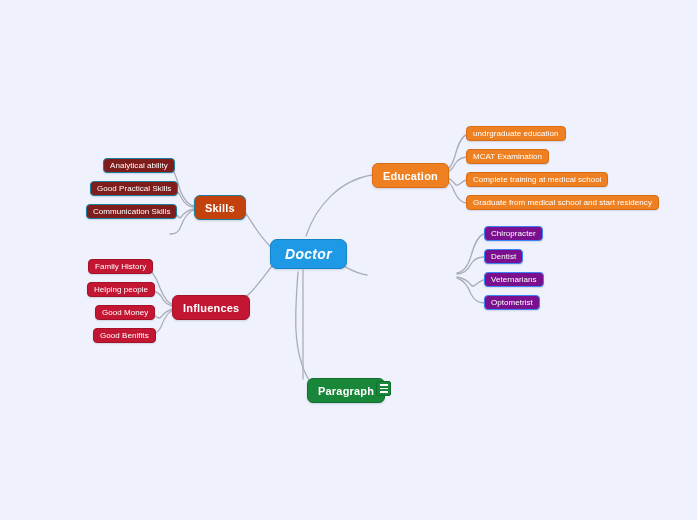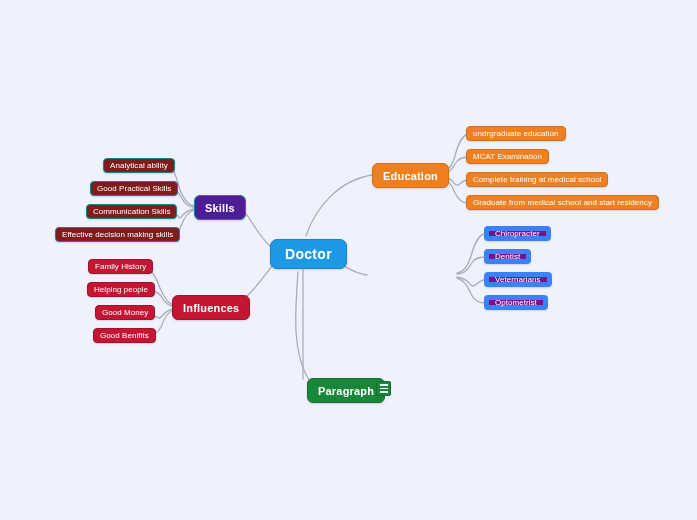--- a/index.html
+++ b/index.html
@@ -51,40 +51,40 @@
   }
   
   .node.branch {
     border-radius: 6px;
     font-size: 11px;
     font-weight: bold;
     letter-spacing: 0.2px;
     padding: 0 10px;
     height: 25px;
   }
-  .node.branch.skills   { background: #4c1d95; border: 1px solid #1b7f9a; }
+  .node.branch.skills   { background: #c2410c; border: 1px solid #1b7f9a; }
   .node.branch.influences { background: #c21632; border: 1px solid #a41128; }
   .node.branch.education  { background: #ef8022; border: 1px solid #d76d15; }
   .node.branch.careers    { background: #7b108f; border: 1px solid #640b76; }
   .node.branch.paragraph  { background: #19873a; border: 1px solid #12702f; text-align: center; }
   
   .node.leaf {
     border-radius: 4px;
     font-size: 8px;
     font-weight: normal;
     letter-spacing: 0.05px;
     padding: 0 6px;
     height: 15px;
     box-shadow: 0 1px 1.5px rgba(40,50,80,0.15);
     text-align: center;
   }
   .node.leaf.skills     { background: #7f1d1d; border: 1px solid #1b7f9a; }
   .node.leaf.influences { background: #c21632; border: 1px solid #a41128; }
   .node.leaf.education  { background: #ef8022; border: 1px solid #d76d15; }
-  .node.leaf.careers    { background: #7b108f; border: 5px solid #3b82f6; }
+  .node.leaf.careers    { background: #7b108f; border: 1px solid #3b82f6; }
   
   .notes-icon {
     position: absolute;
     width: 15px;
     height: 15px;
     box-sizing: border-box;
     background: #19873a;
     border: 1px solid #12702f;
     border-radius: 2px;
     display: flex;
@@ -135,38 +135,35 @@
       <path d="M 441 176 C 448 177 452 180 455 184 C 458 188 462 180 467 180"></path>
       <path d="M 441 177 C 448 179 452 185 455 193 C 458 199 462 203 467 203"></path>
 
       <path d="M 457 273 C 464 272 468 266 471 256 C 474 245 479 235 484 234"></path>
       <path d="M 457 274 C 464 274 468 270 471 264 C 474 259 479 257 484 257"></path>
       <path d="M 457 277 C 464 278 468 281 471 285 C 474 289 479 280 484 280"></path>
       <path d="M 457 278 C 464 280 468 286 471 294 C 474 300 479 303 484 303"></path>
     </g>
   </svg>
 
-  <div class="node root" style="left:270px; top:239px;">
+  <div class="node root" style="left:270px; top:239px;font-style:italic;">
     <span>Doctor</span>
   </div>
 
   <div class="node branch skills" style="left:194px; top:195px;">
     <span>Skills</span>
   </div>
   <div class="node leaf skills" style="left:103px; top:158px;">
     <span>Analytical ability</span>
   </div>
   <div class="node leaf skills" style="left:90px; top:181px;">
     <span>Good Practical Skills</span>
   </div>
   <div class="node leaf skills" style="left:86px; top:204px;">
     <span>Communication Skills</span>
-  </div>
-  <div class="node leaf skills" style="left:55px; top:227px;">
-    <span>Effective decision making skills</span>
   </div>
 
   <div class="node branch influences" style="left:172px; top:295px;">
     <span>Influences</span>
   </div>
   <div class="node leaf influences" style="left:88px; top:259px;">
     <span>Family History</span>
   </div>
   <div class="node leaf influences" style="left:87px; top:282px;">
     <span>Helping people</span>

